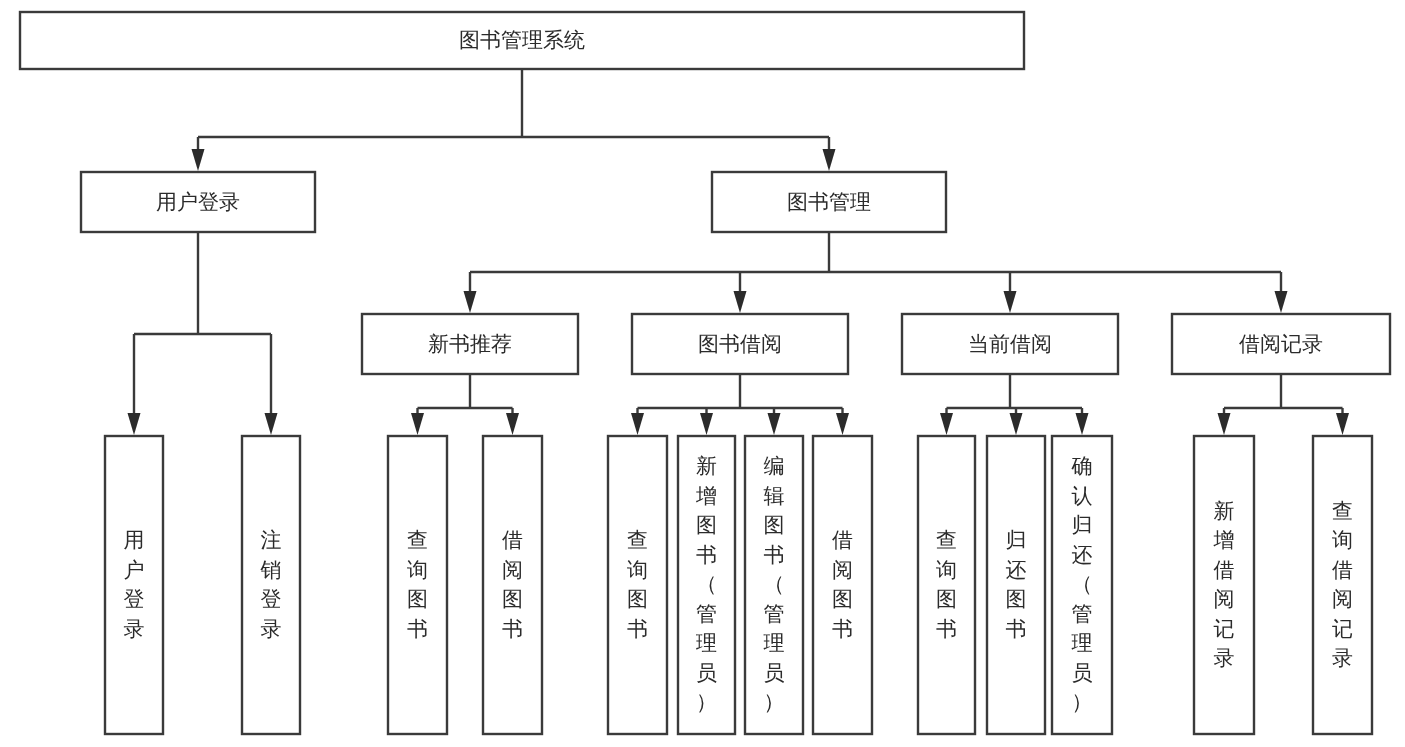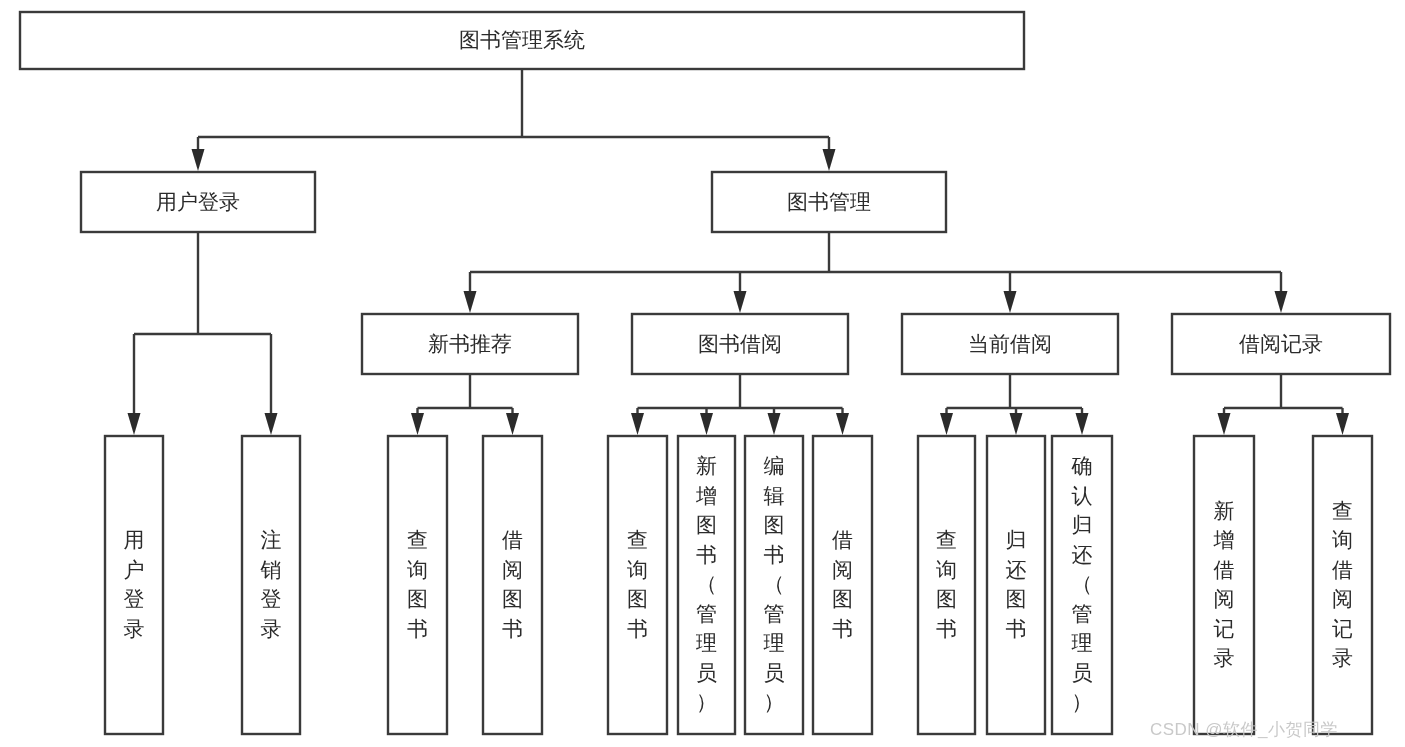--- a/index.html
+++ b/index.html
@@ -210,14 +210,13 @@
         <g>
           <rect class="node-box" x="1194" y="436" width="60" height="298"></rect>
           <text class="node-label-vertical" x="1224" y="517.74"><tspan x="1224" dy="0">新</tspan><tspan x="1224" dy="29.5">增</tspan><tspan x="1224" dy="29.5">借</tspan><tspan x="1224" dy="29.5">阅</tspan><tspan x="1224" dy="29.5">记</tspan><tspan x="1224" dy="29.5">录</tspan></text>
         </g>
         <g>
           <rect class="node-box" x="1313" y="436" width="59" height="298"></rect>
           <text class="node-label-vertical" x="1342.5" y="517.74"><tspan x="1342.5" dy="0">查</tspan><tspan x="1342.5" dy="29.5">询</tspan><tspan x="1342.5" dy="29.5">借</tspan><tspan x="1342.5" dy="29.5">阅</tspan><tspan x="1342.5" dy="29.5">记</tspan><tspan x="1342.5" dy="29.5">录</tspan></text>
         </g>
       </g>
   </svg>
-  <div class="watermark">CSDN @软件_小贺同学</div>
 </div>
 
 </body></html>

